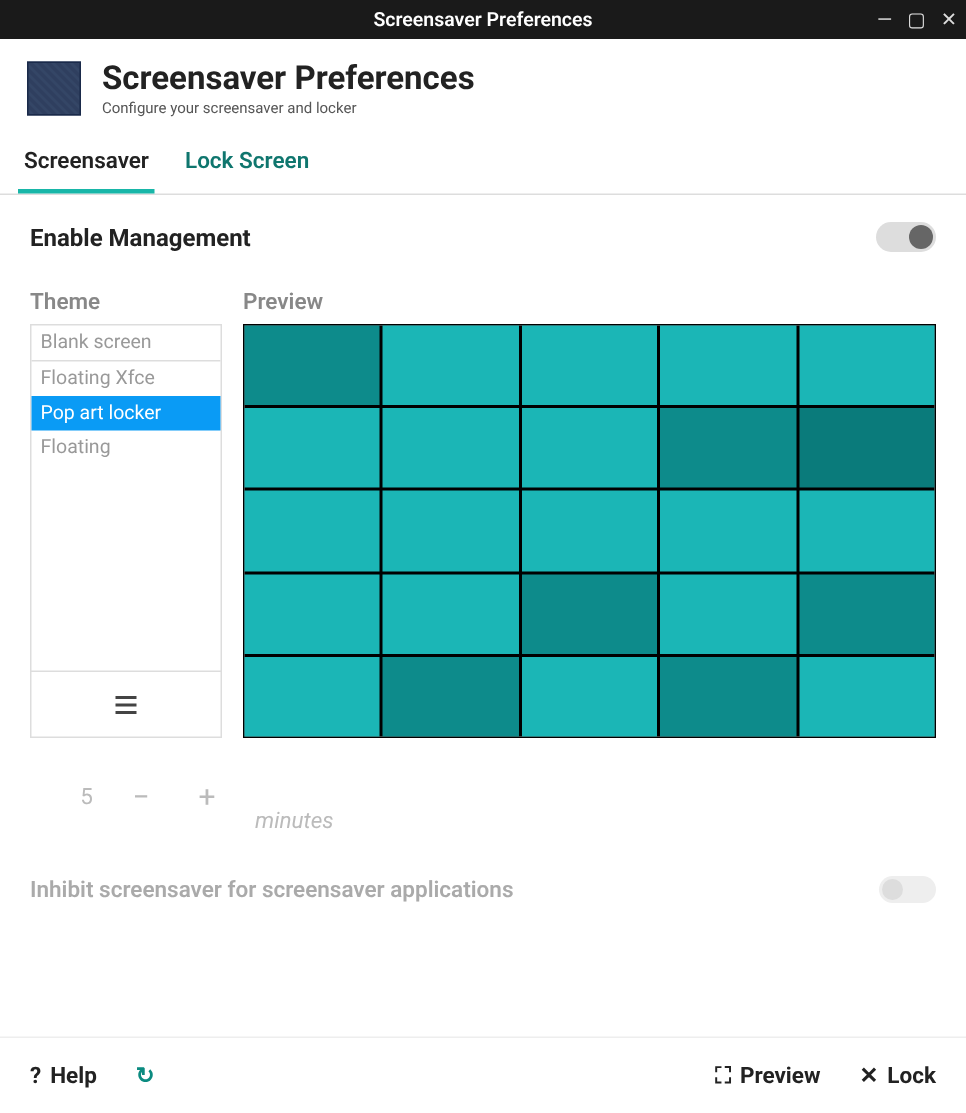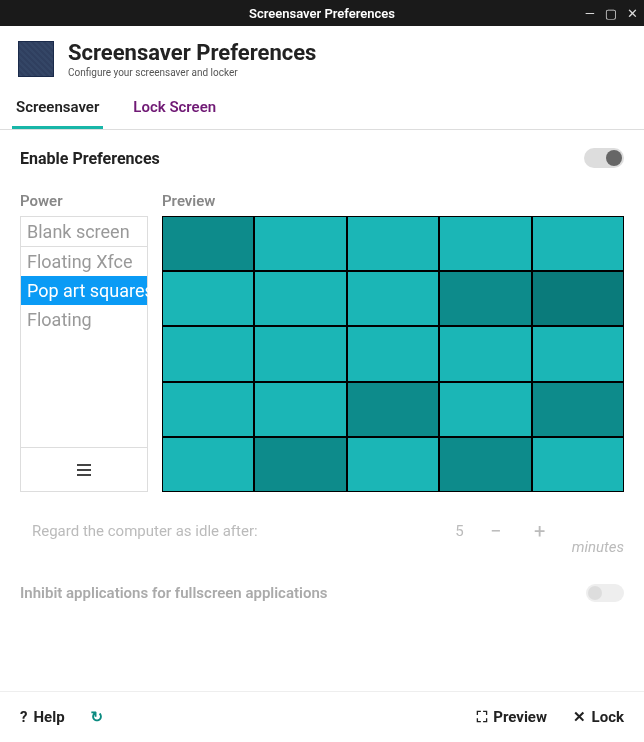--- a/index.html
+++ b/index.html
@@ -6,33 +6,33 @@
 body { background: #fafafa; }
 .window { width: 644px; height: 742px; background: #fff; display: flex; flex-direction: column; }
 .titlebar { background: #1a1a1a; height: 26px; display: flex; align-items: center; justify-content: center; position: relative; }
 .titlebar-text { color: #fff; font-size: 13px; font-weight: 600; }
 .titlebar-buttons { position: absolute; right: 6px; display: flex; gap: 10px; color: #ddd; font-size: 13px; }
 .titlebar-buttons span { cursor: pointer; line-height: 1; }
 .header { display: flex; align-items: center; gap: 14px; padding: 14px 18px 10px 18px; }
 .header-icon { width: 36px; height: 36px; background: #2a3a5a; background-image: linear-gradient(45deg,#2f3f5f 25%,#344666 25%,#344666 50%,#2f3f5f 50%,#2f3f5f 75%,#344666 75%,#344666); background-size: 6px 6px; border: 1px solid #1a2a4a; }
 .header h1 { font-size: 22px; font-weight: 700; color: #222; }
 .header .sub { font-size: 10px; color: #555; margin-top: 2px; }
-.tabs { display: flex; border-bottom: 1px solid #ddd; padding: 0 12px; gap: 26px; }
-.tab { padding: 10px 4px; font-size: 15px; font-weight: 600; color: #701a75; cursor: pointer; border-bottom: 3px solid transparent; }
+.tabs { display: flex; border-bottom: 1px solid #ddd; padding: 0 12px; gap: 16px; }
+.tab { padding: 10px 4px; font-size: 15px; font-weight: 600; color: #0f766e; cursor: pointer; border-bottom: 3px solid transparent; }
 .tab.active { color: #222; border-bottom: 3px solid #18b6a8; }
 .content { flex: 1; padding: 18px 20px; overflow: hidden; }
 .enable-row { display: flex; justify-content: space-between; align-items: center; margin-bottom: 24px; }
 .enable-row .lbl { font-size: 16px; font-weight: 700; color: #222; }
 .toggle { width: 40px; height: 20px; background: #ddd; border-radius: 10px; position: relative; cursor: pointer; }
 .toggle .knob { width: 16px; height: 16px; background: #666; border-radius: 50%; position: absolute; top: 2px; right: 2px; }
 .theme-preview-row { display: flex; gap: 14px; }
 .theme-col { width: 128px; display: flex; flex-direction: column; }
 .col-header { font-size: 15px; font-weight: 600; color: #888; margin-bottom: 6px; }
 .theme-list { border: 1px solid #ddd; flex: 1; min-height: 232px; }
-.theme-item { padding: 4px 6px; font-size: 18px; color: #999; cursor: pointer; white-space: nowrap; }
+.theme-item { padding: 4px 6px; font-size: 13px; color: #999; cursor: pointer; white-space: nowrap; }
 .theme-item.selected { background: #0a9bf5; color: #fff; }
 .theme-separator { border-top: 1px solid #ddd; height: 0; }
 .theme-config { border: 1px solid #ddd; border-top: none; height: 44px; display: flex; align-items: center; justify-content: center; cursor: pointer; }
 .hamburger { width: 14px; height: 12px; border-top: 2px solid #444; border-bottom: 2px solid #444; position: relative; }
 .hamburger::before { content: ""; position: absolute; top: 3px; left: 0; right: 0; height: 2px; background: #444; }
 .preview-col { flex: 1; display: flex; flex-direction: column; }
 .preview-area { flex: 1; background: #000; border: 1px solid #000; }
 .preview-grid { width: 100%; height: 100%; display: grid; grid-template-columns: repeat(5,1fr); grid-template-rows: repeat(5,1fr); gap: 2px; background: #000; }
 .preview-grid div { background: var(--c); }
 .option-row { display: flex; align-items: center; justify-content: space-between; margin-top: 28px; color: #aaa; font-size: 15px; font-weight: 600; }
@@ -70,34 +70,34 @@
     </div>
   </div>
 
   <div class="tabs">
     <div class="tab active">Screensaver</div>
     <div class="tab">Lock Screen</div>
   </div>
 
   <div class="content">
     <div class="enable-row">
-      <span class="lbl">Enable Preferences</span>
+      <span class="lbl">Enable Management</span>
       <div class="toggle">
           <div class="knob"></div>
         </div>
     </div>
 
     <div class="theme-preview-row">
       <div class="theme-col">
-        <div class="col-header">Power</div>
+        <div class="col-header">Theme</div>
         <div class="theme-list">
           <div class="theme-item">Blank screen</div>
           <div class="theme-separator"></div>
           <div class="theme-item">Floating Xfce</div>
-          <div class="theme-item selected">Pop art squares</div>
+          <div class="theme-item selected">Pop art locker</div>
           <div class="theme-item">Floating</div>
         </div>
         <div class="theme-config">
           <div class="hamburger"></div>
         </div>
       </div>
       <div class="preview-col">
         <div class="col-header">Preview</div>
         <div class="preview-area">
           <div class="preview-grid" id="pgrid">
@@ -125,30 +125,29 @@
               <div style="--c: #0d8b8b;"></div>
               <div style="--c: #1bb6b6;"></div>
               <div style="--c: #0d8b8b;"></div>
               <div style="--c: #1bb6b6;"></div>
             </div>
         </div>
       </div>
     </div>
 
     <div class="option-row sub">
-      <span>Regard the computer as idle after:</span>
       <div class="stepper">
         <span class="num">5</span>
         <span class="btn">−</span>
         <span class="btn">+</span>
         <span class="unit">minutes</span>
       </div>
     </div>
     <div class="option-row">
-      <span>Inhibit applications for fullscreen applications</span>
+      <span>Inhibit screensaver for screensaver applications</span>
       <div class="disabled-toggle"></div>
     </div>
   </div>
 
   <div class="footer">
     <div class="footer-btn">
       <span class="icon">?</span>
       <span>Help</span>
     </div>
     <div class="footer-btn pm">

